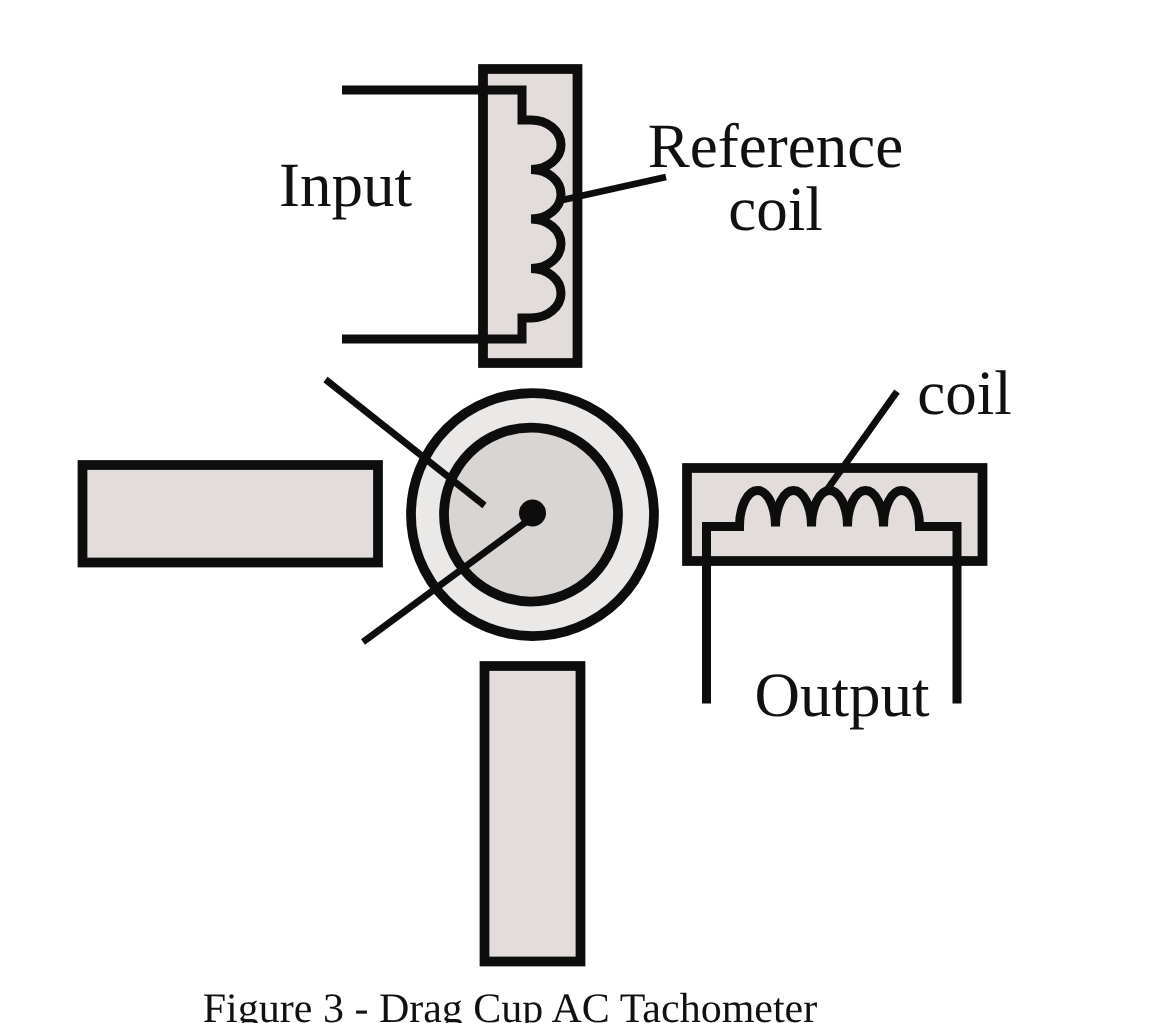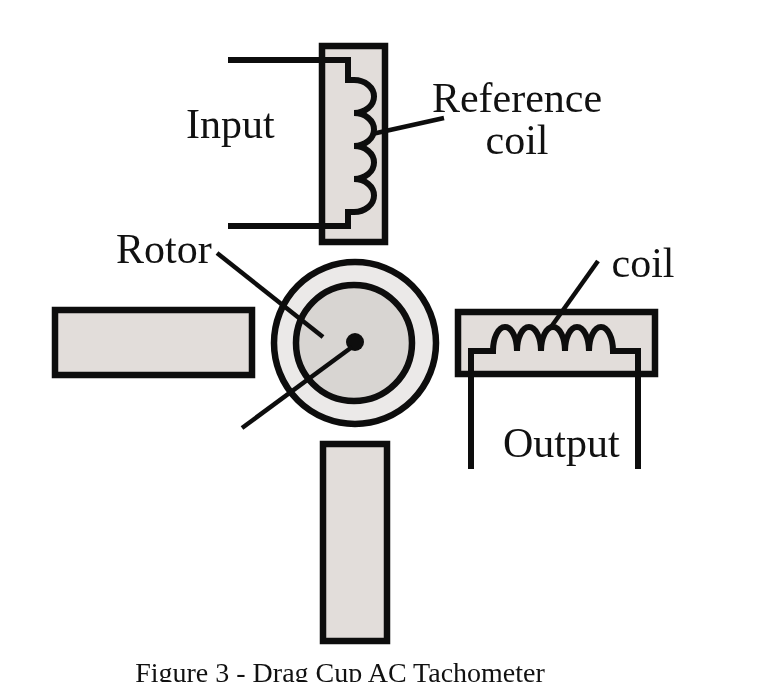--- a/index.html
+++ b/index.html
@@ -75,20 +75,19 @@
   <div class="lbl center" style="left:517px;top:45px;">
     <span>Reference</span><br>
     <span>coil</span>
   </div>
 
   <div class="lbl center" style="left:643px;top:168px;">
     <br>
     <span>coil</span>
   </div>
 
-  <div class="lbl" style="left:116px;top:196px;">Rotor</div>
 
 
-  <div class="lbl" style="left:503px;top:390px;">Output</div>
+  <div class="lbl" style="left:503px;top:411px;">Output</div>
 
   <div class="caption" style="left:340px;top:621px;">Figure 3 - Drag Cup AC Tachometer</div>
 
 </div>
 
 </body></html>

